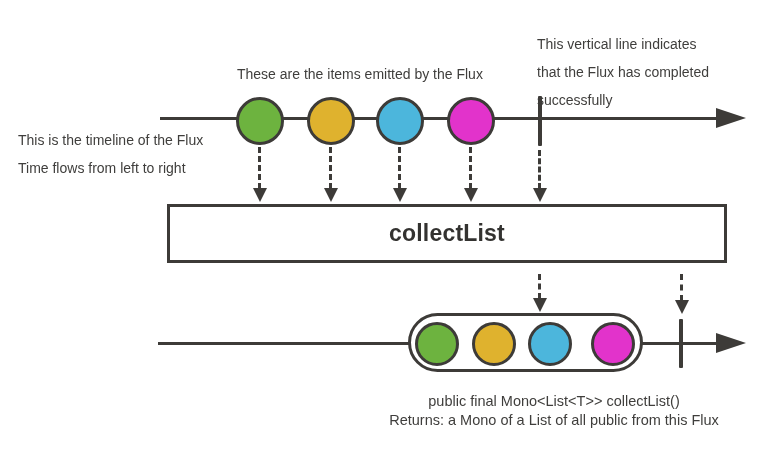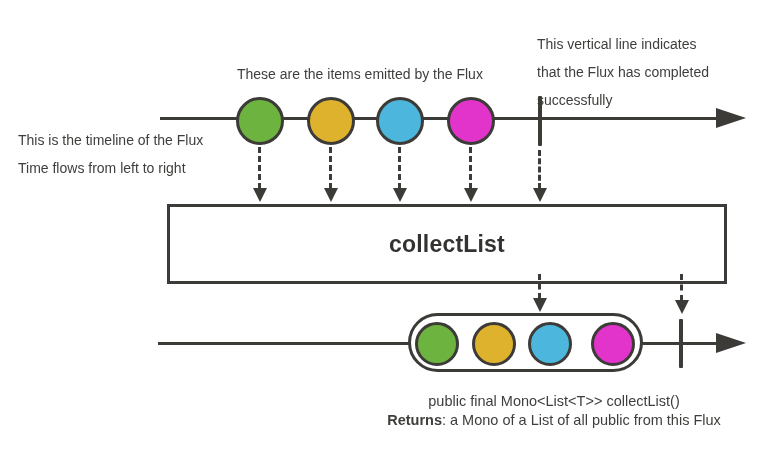--- a/index.html
+++ b/index.html
@@ -91,21 +91,21 @@
   }
 
   
   .footer-text {
     position: absolute;
     text-align: center;
     font-size: 14.5px;
     line-height: 19px;
     color: #3f3e3c;
   }
-  .footer-text .bold { font-weight: bold; }
+  .footer-text .bold { font-weight: normal; }
 </style>
 </head>
 <body>
 
 <div class="canvas">
 
   <div class="abs note" style="left:237px; top:60px;text-align:right;">These are the items emitted by the Flux</div>
 
   <div class="abs note" style="left:537px; top:30px;">This vertical line indicates
 that the Flux has completed
@@ -138,21 +138,21 @@
     </div>
   <div class="dashed-arrow" style="left:464px; top:147px; height:55px;">
       <div class="dash"></div>
       <div class="head"></div>
     </div>
   <div class="dashed-arrow" style="left:533px; top:150px; height:52px;">
       <div class="dash"></div>
       <div class="head"></div>
     </div>
 
-  <div class="op-box" style="left:167px; top:204px; width:560px; height:80px;">
+  <div class="op-box" style="left:167px; top:204px; width:560px; height:59px;">
     <span class="op-label">collectList</span>
   </div>
 
   <div class="dashed-arrow" style="left:533px; top:274px; height:38px;">
       <div class="dash"></div>
       <div class="head"></div>
     </div>
   <div class="dashed-arrow" style="left:675px; top:274px; height:40px;">
       <div class="dash"></div>
       <div class="head"></div>

